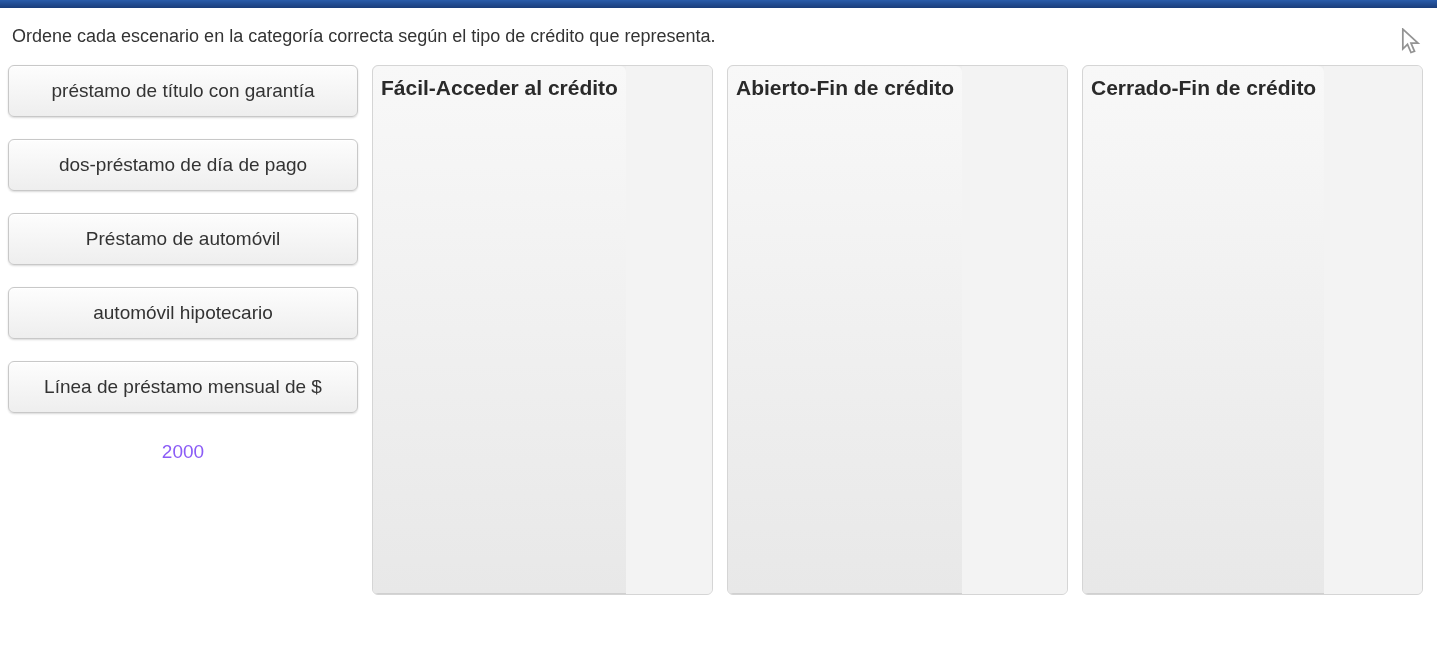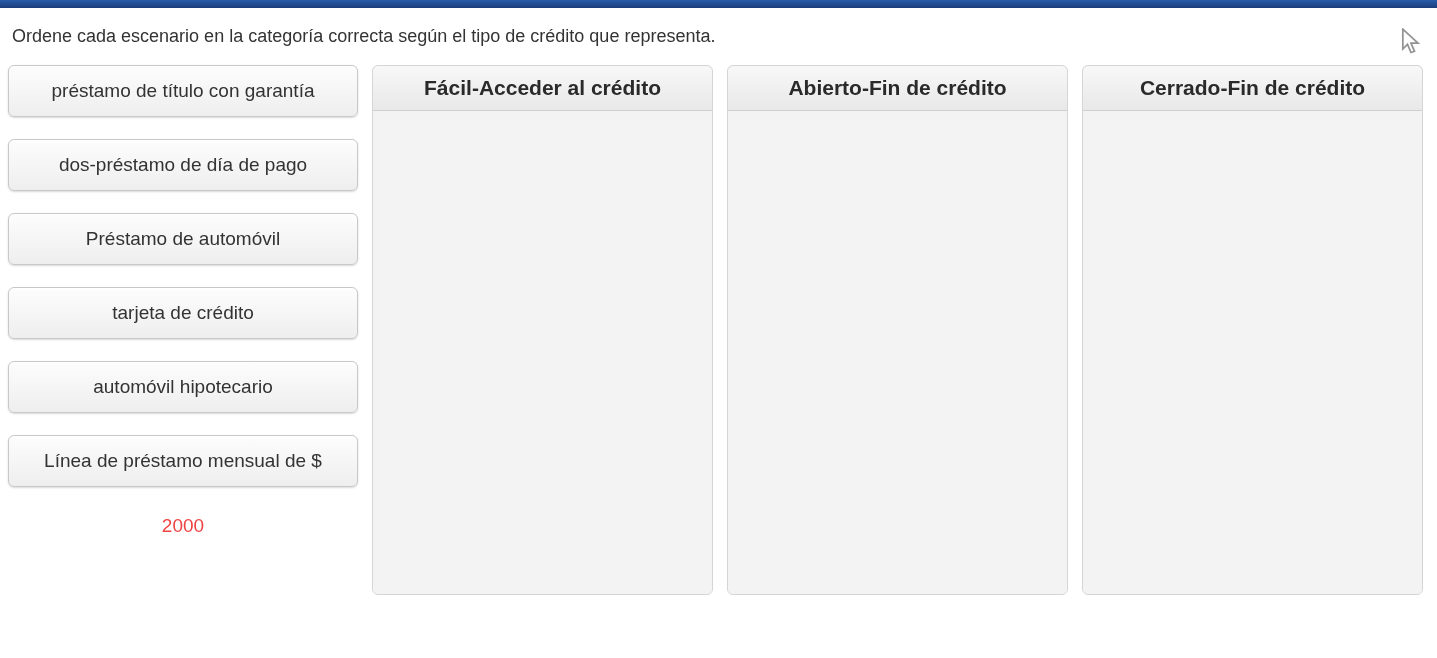--- a/index.html
+++ b/index.html
@@ -52,31 +52,31 @@
       text-align: center;
       font-size: 19px;
       color: #333;
       cursor: move;
       box-shadow: 0 1px 2px rgba(0,0,0,0.15), inset 0 1px 0 rgba(255,255,255,0.8);
       user-select: none;
     }
     .overflow-text {
       text-align: center;
       font-size: 19px;
-      color: #ef4444;
+      color: #8b5cf6;
       padding: 6px 0 0 0;
     }
     .drop-column {
       flex: 1;
       background: #f0f0f0;
       border: 1px solid #d5d5d5;
       border-radius: 6px;
       min-height: 530px;
       display: flex;
-      flex-direction: column;
+      flex-direction: row;
       overflow: hidden;
     }
     .drop-header {
       background: linear-gradient(to bottom, #f8f8f8, #e8e8e8);
       border-bottom: 1px solid #d0d0d0;
       padding: 10px 8px;
       text-align: center;
       font-size: 21px;
       font-weight: bold;
       color: #2a2a2a;
@@ -110,21 +110,20 @@
 <div class="content">
 
   <div class="instruction">Ordene cada escenario en la categoría correcta según el tipo de crédito que representa.</div>
 
   <div class="activity-area">
 
     <div class="source-column">
       <div class="draggable-item">préstamo de título con garantía</div>
       <div class="draggable-item">dos-préstamo de día de pago</div>
       <div class="draggable-item">Préstamo de automóvil</div>
-      <div class="draggable-item">tarjeta de crédito</div>
       <div class="draggable-item">automóvil hipotecario</div>
       <div class="draggable-item">Línea de préstamo mensual de $</div>
       <div class="overflow-text">2000</div>
     </div>
 
     <div class="drop-column">
       <div class="drop-header">Fácil-Acceder al crédito</div>
       <div class="drop-body"></div>
     </div>
 

